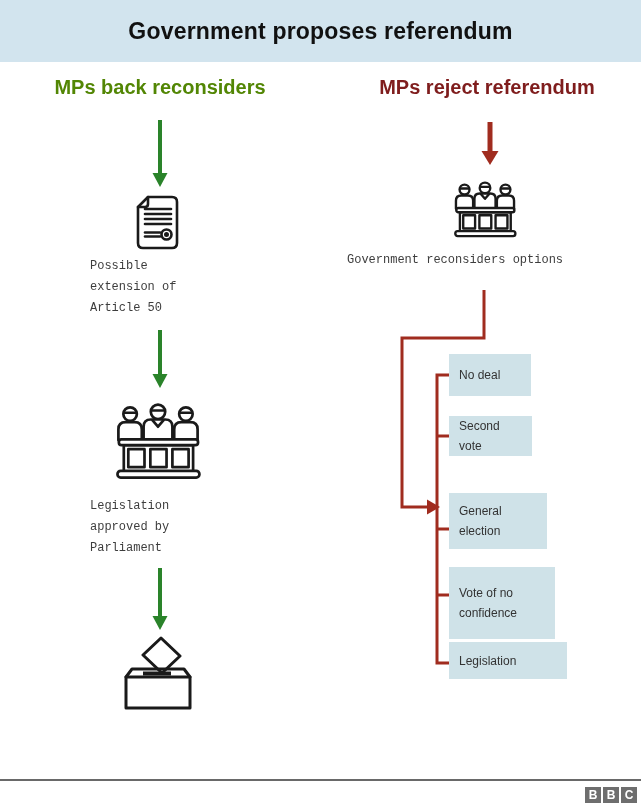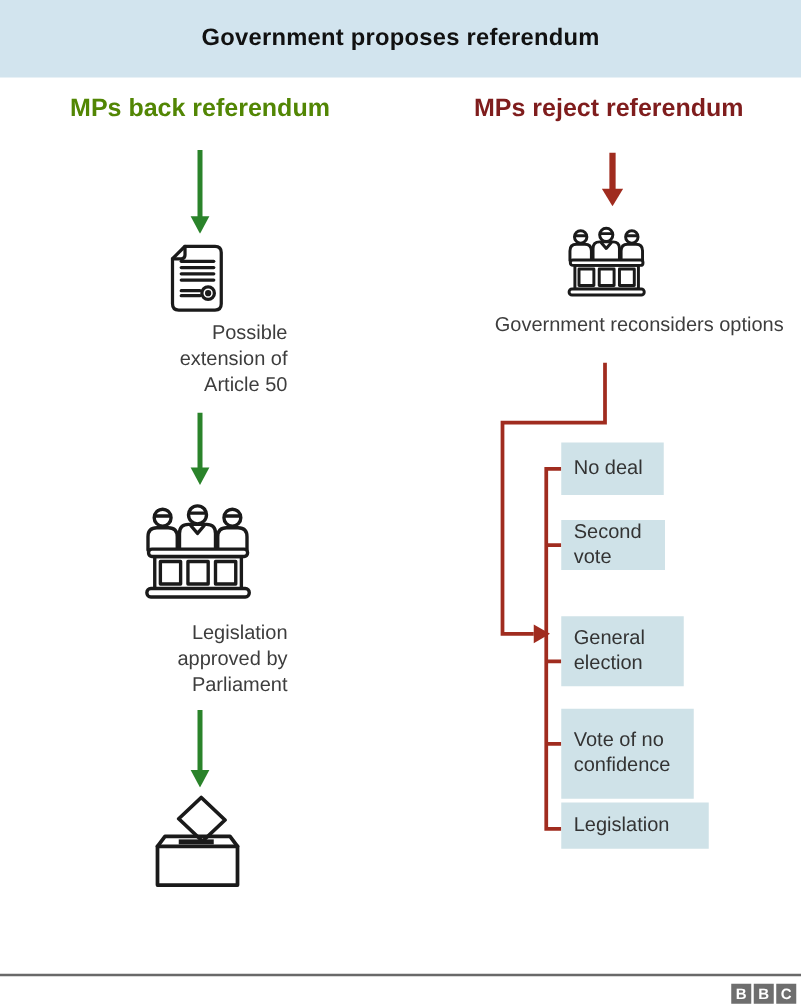--- a/index.html
+++ b/index.html
@@ -6,56 +6,56 @@
   .canvas{
     position:relative;width:641px;height:806px;background:#ffffff;
     font-family:"Liberation Sans", sans-serif;overflow:hidden;
   }
   .abs{position:absolute;}
   .header{
     left:0;top:0;width:641px;height:62px;background:#d2e4ee;
     display:flex;align-items:center;justify-content:center;
   }
   .title{
-    font-size:19px;font-weight:bold;color:#111111;letter-spacing:0.2px;
+    font-size:23px;font-weight:bold;color:#111111;letter-spacing:0.2px;
   }
   .col-heading{
     top:76px;width:280px;text-align:center;font-size:20px;font-weight:bold;
   }
   .col-heading.left{left:20px;color:#528604;}
   .col-heading.right{left:347px;color:#7f1d1d;}
   .caption{
-    width:140px;left:90px;text-align:right;font-size:16px;line-height:21px;
-    color:#3d3d3d;white-space:pre-line;
+    width:140px;left:90px;text-align:left;font-size:12px;line-height:21px;
+    color:#3d3d3d;white-space:pre-line;font-family:Liberation Mono, monospace;
   }
   .caption.wide{width:280px;left:347px;}
   .option-box{
     left:449px;background:#cfe2e8;display:flex;align-items:center;
-    font-size:16px;line-height:20px;color:#333333;white-space:pre-line;
+    font-size:12px;line-height:20px;color:#333333;white-space:pre-line;
     padding-left:10px;box-sizing:border-box;
   }
   .footer-line{left:0;top:779px;width:641px;height:2px;background:#696969;}
   .bbc-logo{top:787px;display:flex;}
   .bbc-block{
     width:16px;height:16px;background:#6e6e6e;color:#ffffff;
     font-size:12px;font-weight:bold;display:flex;align-items:center;
     justify-content:center;margin-right:2px;
   }
   svg{display:block;}
 </style>
 </head>
 <body>
 
 <div class="canvas">
 
   <div class="abs header">
     <div class="title">Government proposes referendum</div>
   </div>
 
-  <div class="abs col-heading left">MPs back referendum</div>
+  <div class="abs col-heading left">MPs back reconsiders</div>
   <div class="abs col-heading right">MPs reject referendum</div>
 
   <svg class="abs" style="left:151px;top:120px" width="18" height="67">
     <line x1="9" y1="0" x2="9" y2="55" stroke="#2a832a" stroke-width="4"></line>
     <polygon points="1.5,53 16.5,53 9,67" fill="#2a832a"></polygon>
   </svg>
 
   <svg class="abs" style="left:130px;top:190px" width="56" height="65" viewBox="0 0 56 65">
     <g fill="none" stroke="#1a1a1a" stroke-width="2.6" stroke-linejoin="round" stroke-linecap="round">
       <path d="M18,7 H42 Q47,7 47,12 V53 Q47,58 42,58 H13 Q8,58 8,53 V17 Z" fill="#ffffff"></path>

